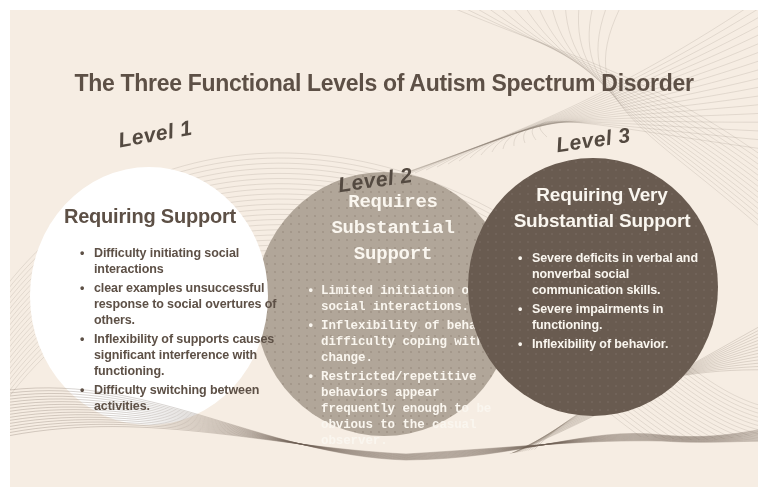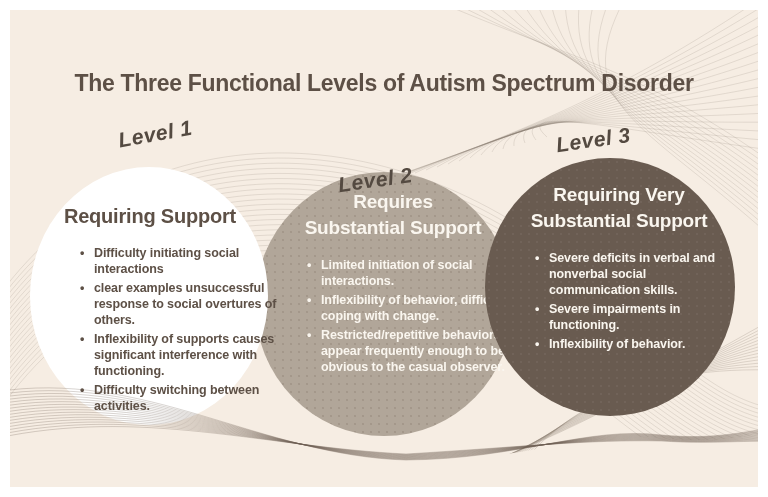--- a/index.html
+++ b/index.html
@@ -33,21 +33,21 @@
     left:20px;top:157px;width:238px;height:258px;z-index:4;
     padding:36px 18px 0 34px;
   }
   #circle2{
     left:245px;top:162px;width:258px;height:264px;z-index:3;
     padding:17px 18px 0 36px;
     background-image:radial-gradient(rgba(90,78,66,0.16) 0.8px, transparent 1px);
     background-size:8px 8px;
   }
   #circle3{
-    left:475px;top:148px;width:250px;height:258px;z-index:4;
+    left:458px;top:148px;width:250px;height:258px;z-index:4;
     padding:24px 16px 0 34px;
     background-image:radial-gradient(rgba(255,255,255,0.05) 0.8px, transparent 1px);
     background-size:8px 8px;
   }
   .circle-heading{
     text-align:center;font-weight:bold;font-size:19px;line-height:26px;
     margin:0 0 9px 0;letter-spacing:-0.2px;
   }
   #circle1 .circle-heading{margin-left:-14px;margin-bottom:13px;font-size:20px;}
   .circle-heading .hline{display:block;}
@@ -148,21 +148,21 @@
       <span class="hline">Requiring Support</span>
     </div>
     <ul class="bullets">
         <li>Difficulty initiating social interactions</li>
         <li>clear examples unsuccessful response to social overtures of others.</li>
         <li>Inflexibility of supports causes significant interference with functioning.</li>
         <li>Difficulty switching between activities.</li>
       </ul>
   </div>
 
-  <div class="circle" id="circle2" style="background-color: rgb(177, 166, 153); color: rgb(250, 246, 239);">
+  <div class="circle" id="circle2" style="background-color: rgb(177, 166, 153); color: rgb(250, 246, 239); font-family: Liberation Mono, monospace;">
     <div class="circle-heading">
       <span class="hline">Requires</span>
       <span class="hline">Substantial Support</span>
     </div>
     <ul class="bullets">
         <li>Limited initiation of social interactions.</li>
         <li>Inflexibility of behavior, difficulty coping with change.</li>
         <li>Restricted/repetitive behaviors appear frequently enough to be obvious to the casual observer.</li>
       </ul>
   </div>

